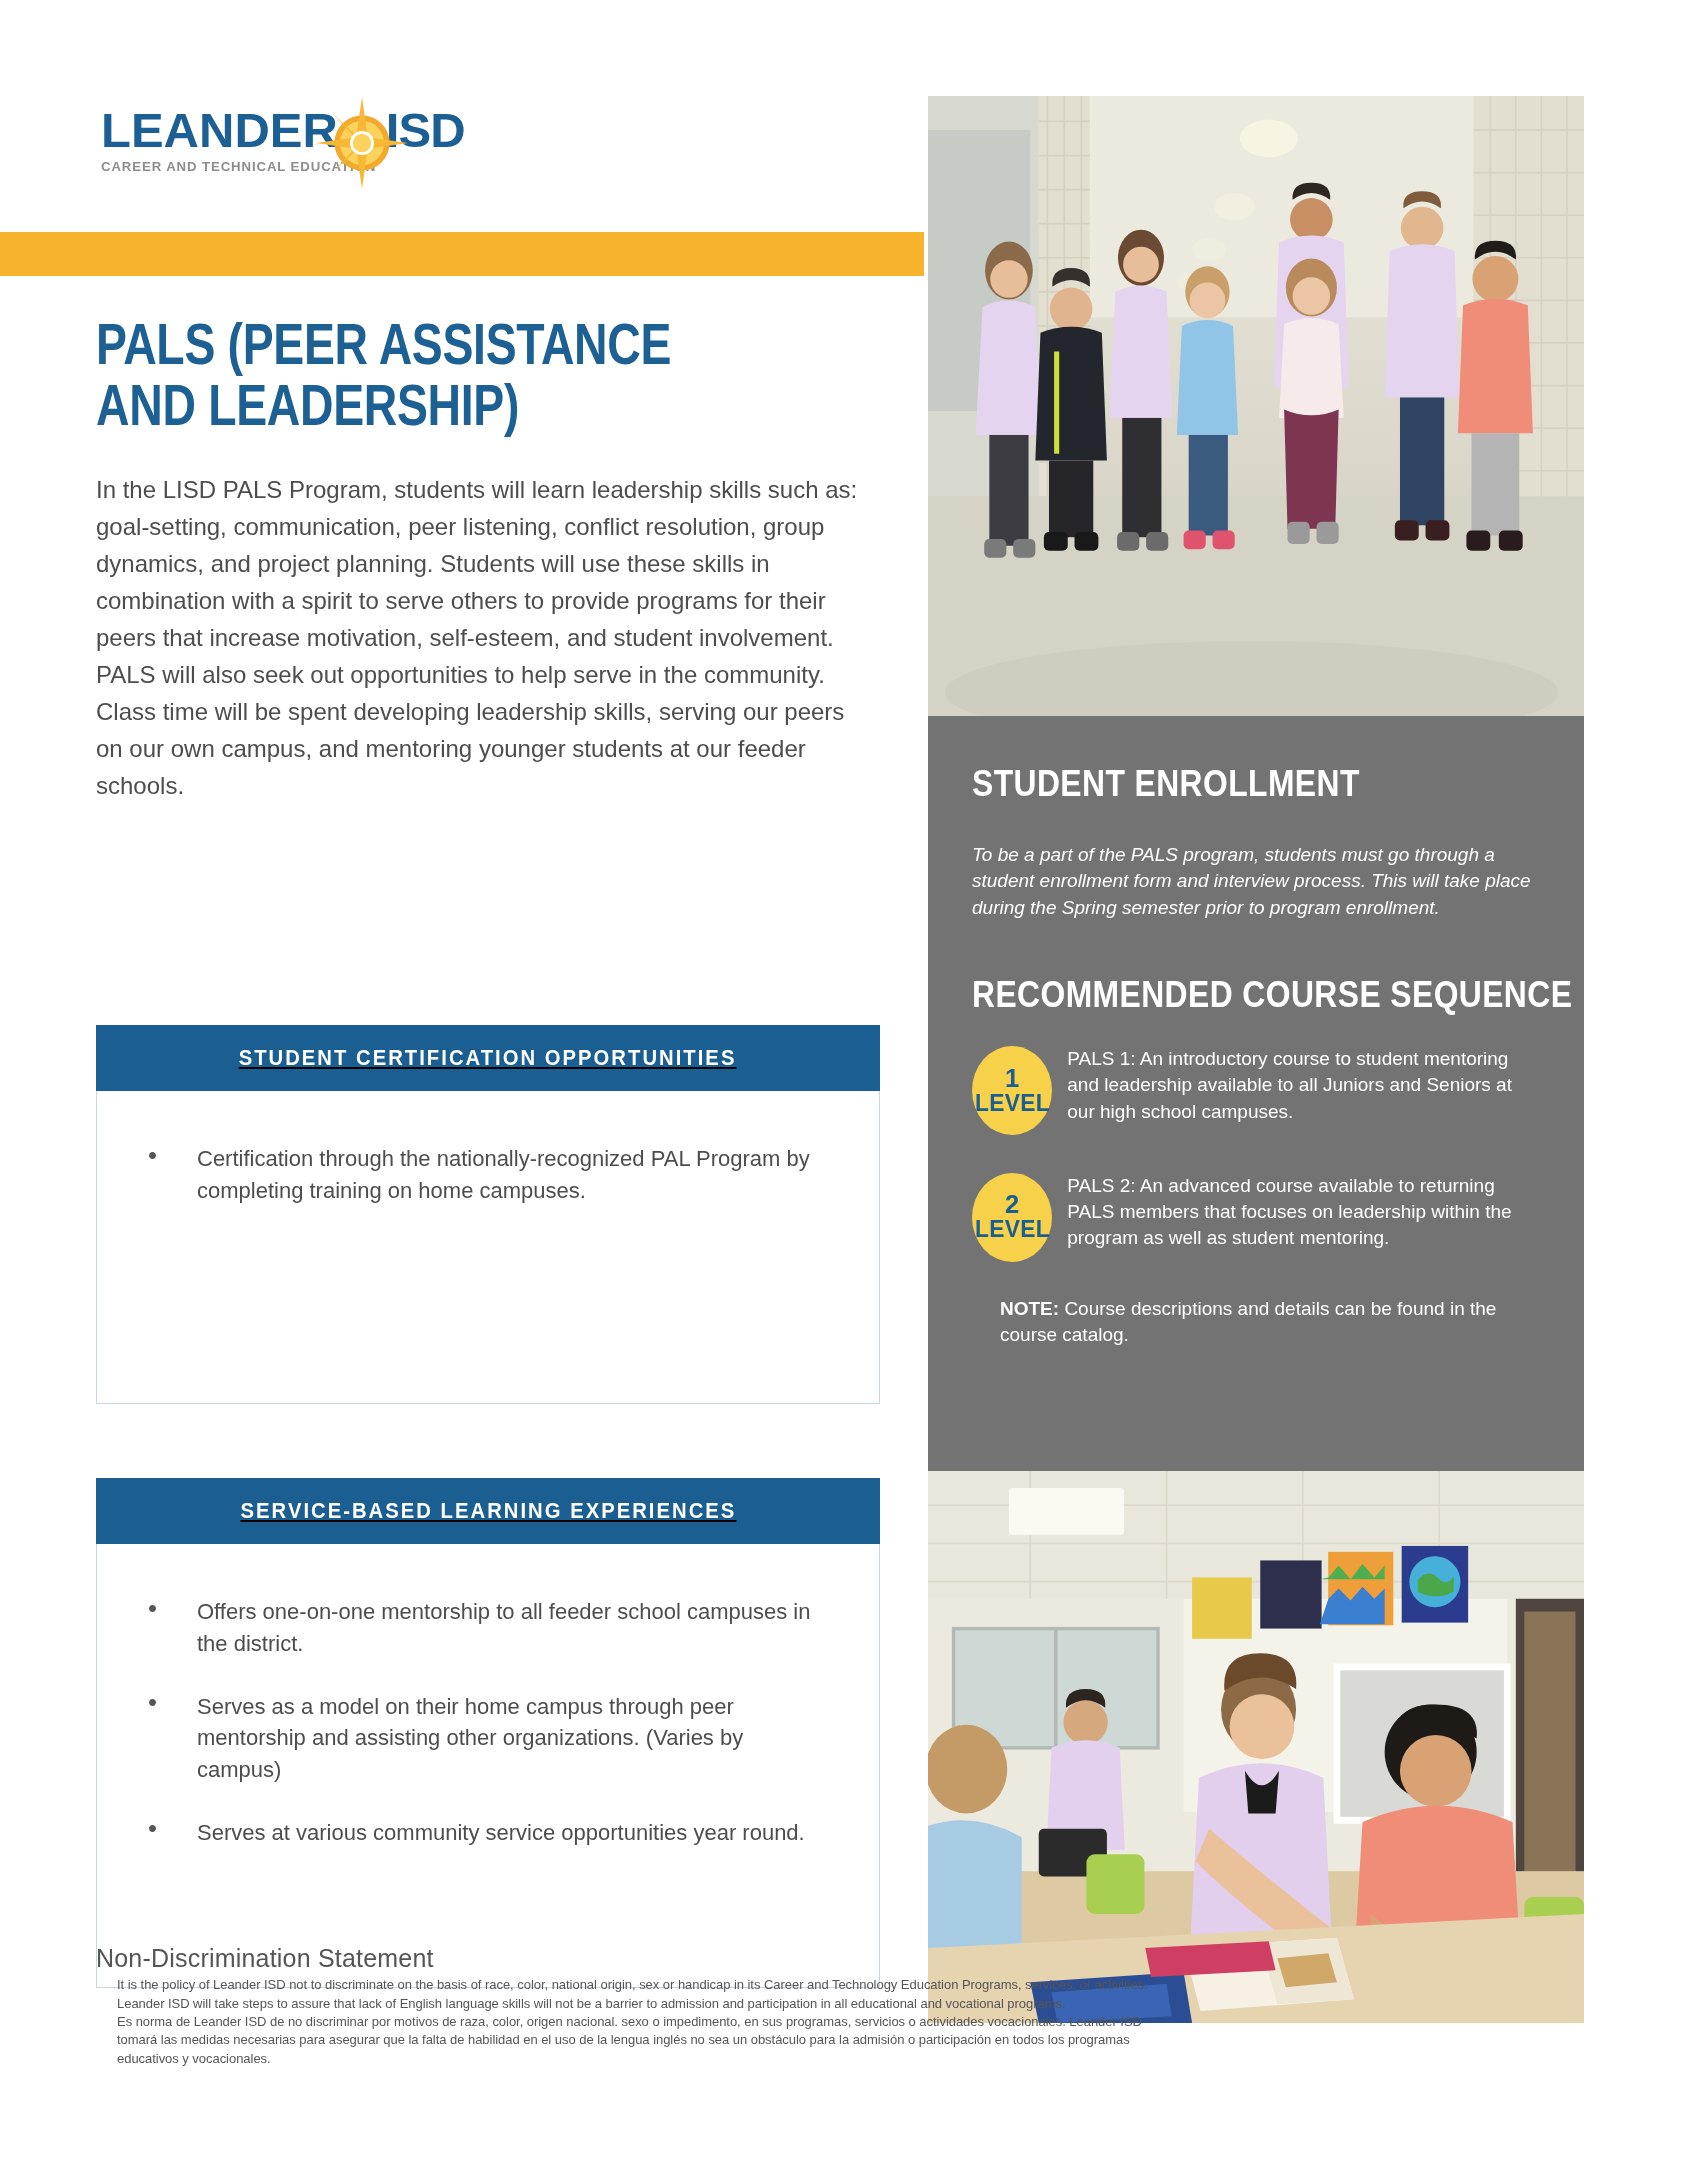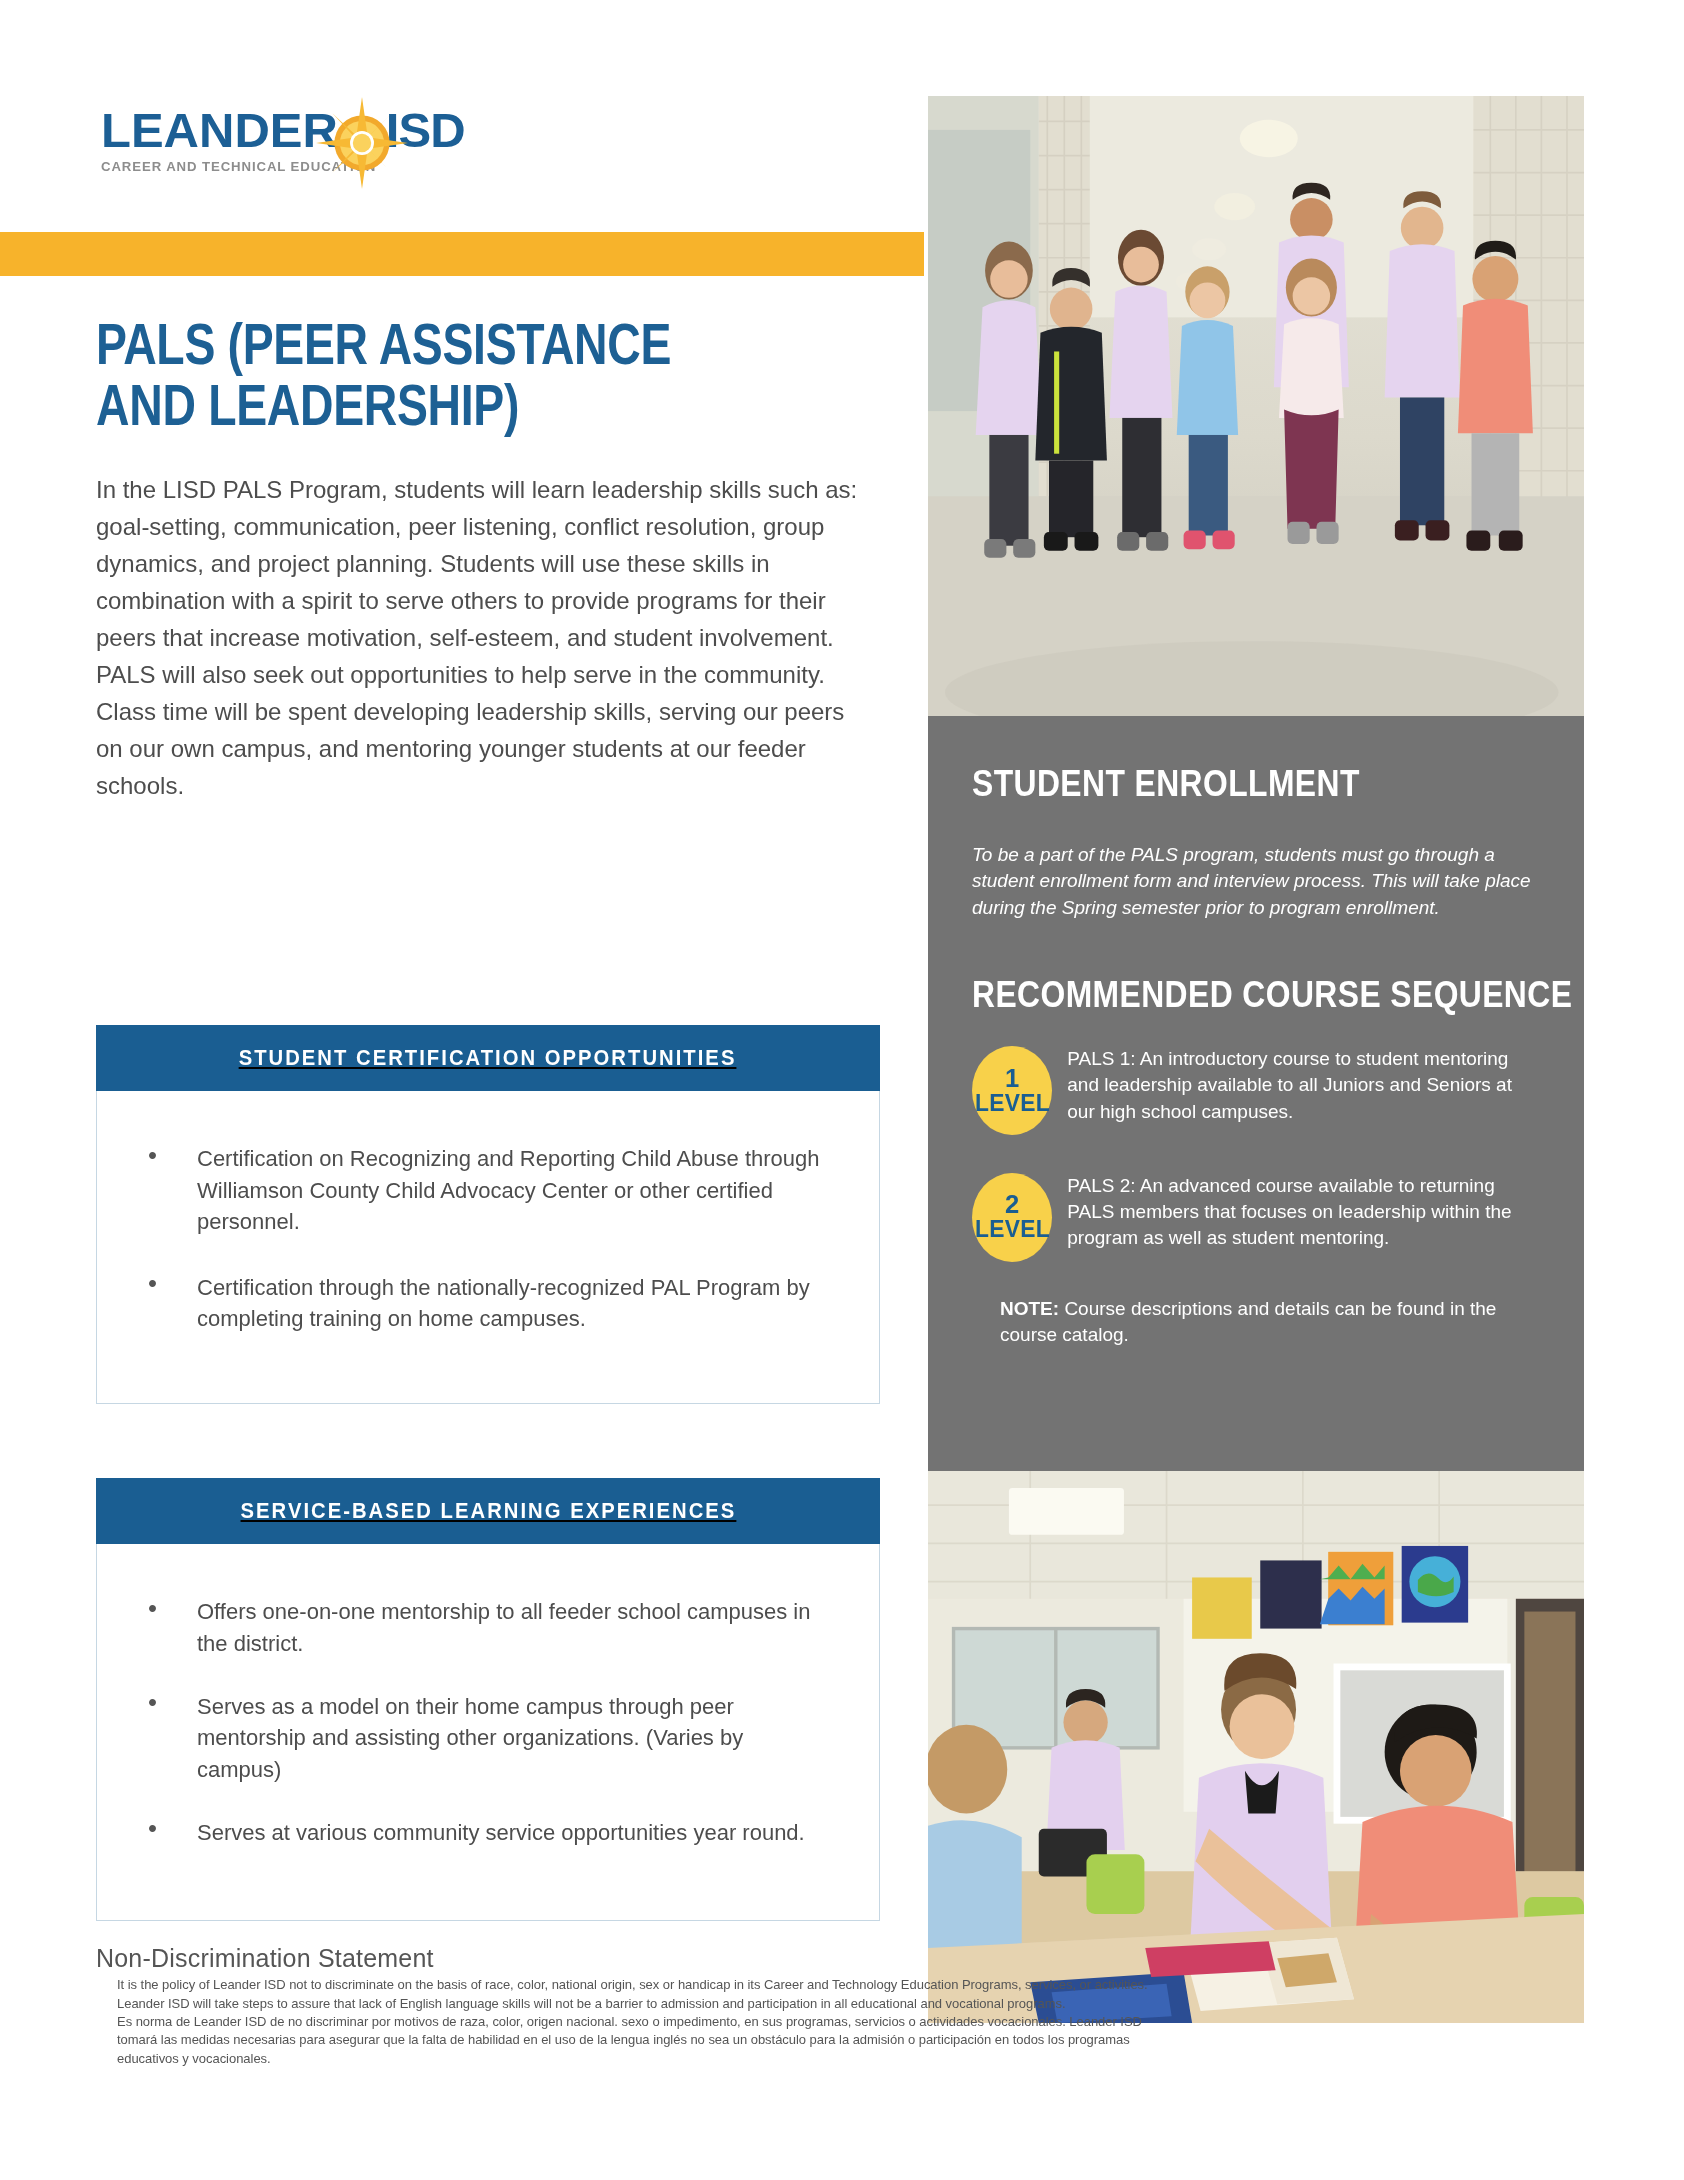--- a/index.html
+++ b/index.html
@@ -100,21 +100,21 @@
 
   
   .info-box {
     position: absolute;
     left: 96px;
     width: 784px;
     border: 0.9px solid #c6d7e3;
     background: #ffffff;
   }
   .info-box.box-a { top: 1025px; height: 379px; }
-  .info-box.box-b { top: 1478px; height: 443px; }
+  .info-box.box-b { top: 1478px; height: 510px; }
 
   .info-head {
     background: #1a5e92;
     height: 66px;
     display: flex;
     align-items: center;
     justify-content: center;
     margin: -0.9px -0.9px 8px -0.9px;
     text-decoration: underline;
   }
@@ -314,21 +314,20 @@
     <h1 class="headline">PALS (PEER ASSISTANCE
 AND LEADERSHIP)</h1>
     <p class="body-copy">In the LISD PALS Program, students will learn leadership skills such as: goal-setting, communication, peer listening, conflict resolution, group dynamics, and project planning. Students will use these skills in combination with a spirit to serve others to provide programs for their peers that increase motivation, self-esteem, and student involvement.  PALS will also seek out opportunities to help serve in the community. Class time will be spent developing leadership skills, serving our peers on our own campus, and mentoring younger students at our feeder schools.</p>
   </div>
 
   <div class="info-box box-a">
     <div class="info-head">
       <span class="info-head-text">STUDENT CERTIFICATION OPPORTUNITIES</span>
     </div>
     <ul class="info-list">
-      <li>Certification on Recognizing and Reporting Child Abuse through Williamson County Child Advocacy Center or other certified personnel.</li>
       <li>Certification through the nationally-recognized PAL Program by completing training on home campuses.</li>
     </ul>
   </div>
 
   <div class="info-box box-b">
     <div class="info-head">
       <span class="info-head-text">SERVICE-BASED LEARNING EXPERIENCES</span>
     </div>
     <ul class="info-list">
       <li>Offers one-on-one mentorship to all feeder school campuses in the district.</li>

